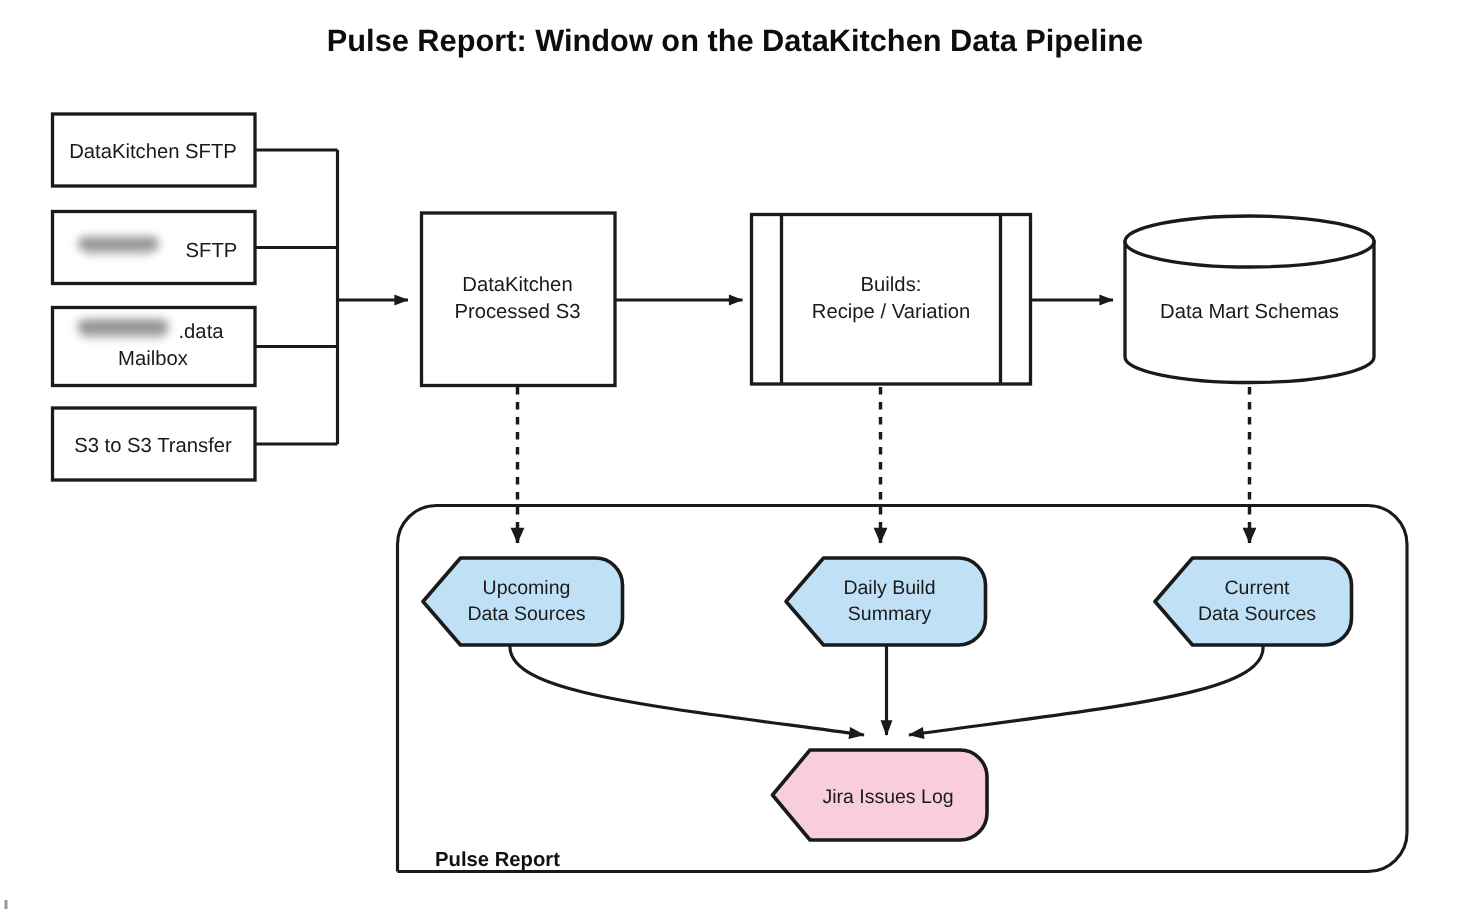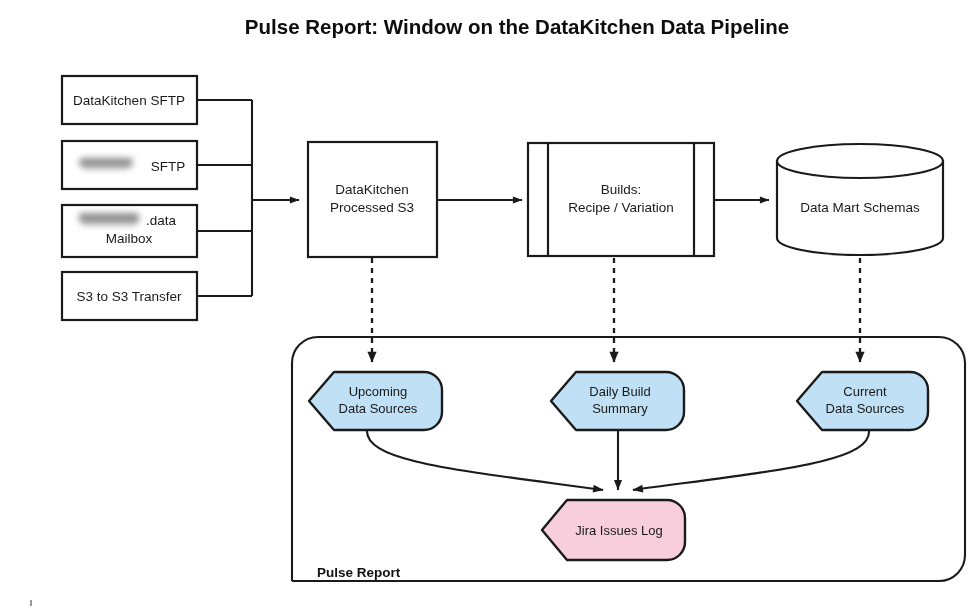--- a/index.html
+++ b/index.html
@@ -14,21 +14,20 @@
     color: #1a1a1a;
     overflow: hidden;
     position: relative;
   }
   #diagram-root {
     position: absolute;
     left: 0;
     top: 0;
     width: 912px;
     height: 610px;
-    padding-left: 27px;
   }
   .diagram-title {
     font-weight: bold;
     font-size: 20.5px;
     fill: #0d0d0d;
     font-family: "Liberation Sans", sans-serif;
   }
   .node-label {
     font-size: 13.5px;
     fill: #1a1a1a;

